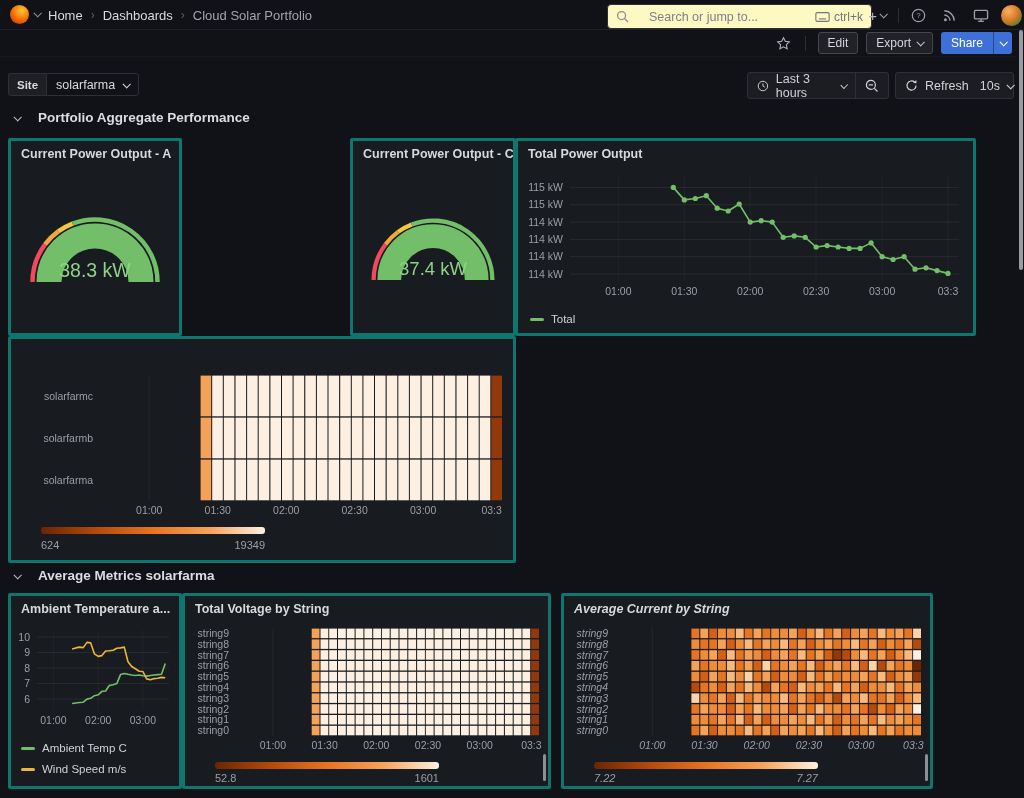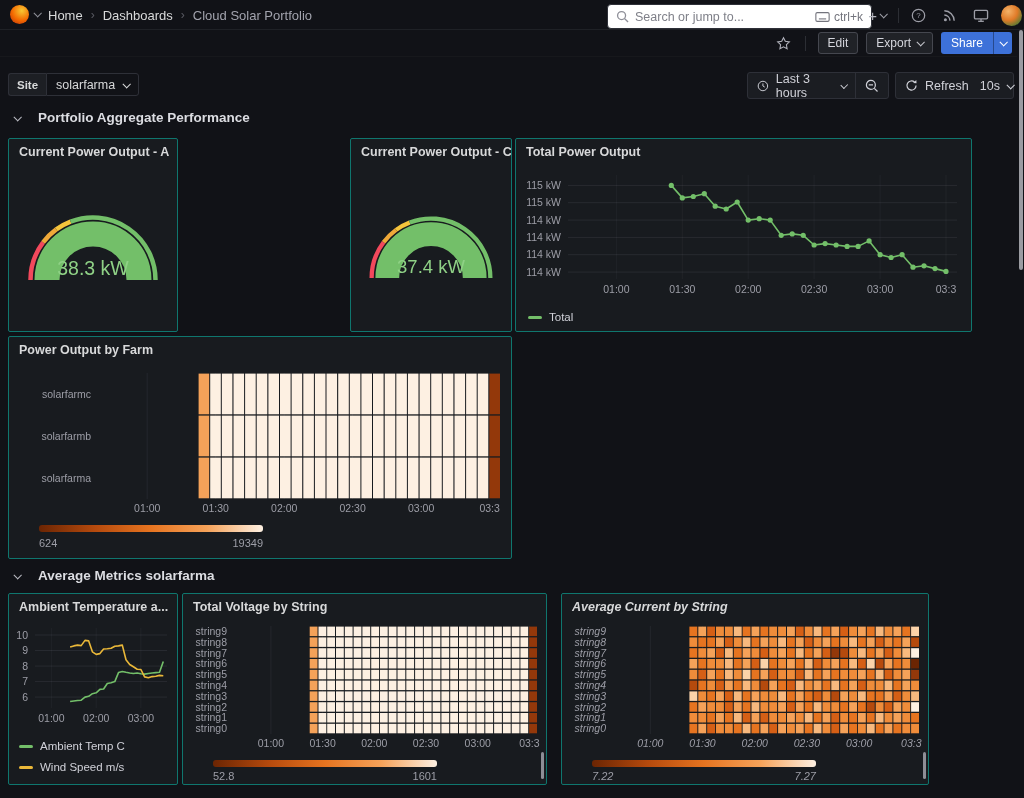--- a/index.html
+++ b/index.html
@@ -8,22 +8,22 @@
   
   .topnav{position:absolute;top:0;left:0;width:1024px;height:30px;border-bottom:1px solid #1f2126;box-sizing:border-box;}
   .glogo{position:absolute;left:10px;top:5px;width:19px;height:19px;border-radius:50%;
          background:radial-gradient(circle at 62% 30%,#f8c832,#f46800 55%,#c03a0a 90%);cursor:pointer;}
   .chev{display:inline-block;width:5px;height:5px;border-right:1.5px solid currentColor;border-bottom:1.5px solid currentColor;transform:rotate(45deg) translateY(-1px);}
   .logo-chev{position:absolute;left:34px;top:11px;color:#8e8f98;}
   .crumbs{position:absolute;left:48px;top:0;height:30px;display:flex;align-items:center;gap:8px;font-size:13px;}
   .crumb{color:#d8d9da;font-weight:500;cursor:pointer;}
   .crumb.cur{color:#a2a3ad;font-weight:400;cursor:default;}
   .crumb-sep{color:#585962;font-size:12px;}
-  .search{position:absolute;left:607px;top:4px;width:247px;height:23px;background:#ffffff;border:1px solid #2e3038;
-          border-radius:4px;display:flex;align-items:center;padding:0 8px;gap:6px;font-size:12.5px;color:#7f8089;cursor:text;}
+  .search{position:absolute;left:607px;top:4px;width:247px;height:23px;background:#fef9c3;border:1px solid #2e3038;
+          border-radius:4px;display:flex;align-items:center;padding:0 8px;gap:20px;font-size:12.5px;color:#7f8089;cursor:text;}
   .search .grow{flex:1;}
   .kbd{display:flex;align-items:center;gap:4px;color:#73747d;font-size:12px;}
   .navicons{position:absolute;right:0;top:0;height:30px;display:flex;align-items:center;}
   .nicon{color:#9d9ea7;display:flex;align-items:center;gap:3px;cursor:pointer;padding:0 8px;height:30px;}
   .vdiv{width:1px;height:15px;background:#2c2e34;margin:0 4px;}
   .plus{font-size:15px;color:#b7b8c0;line-height:1;}
   .avatar{width:21px;height:21px;border-radius:50%;margin:0 2px 0 4px;cursor:pointer;
           background:radial-gradient(circle at 35% 30%,#f4b369,#e07a28 45%,#5f7a33 78%,#3f5c26);}
   
   .subnav{position:absolute;top:30px;left:0;width:1024px;height:27px;display:flex;align-items:center;justify-content:flex-end;padding-right:12px;box-sizing:border-box;gap:8px;border-bottom:1px solid #17181c;}
@@ -40,21 +40,21 @@
                 font-size:11.5px;font-weight:600;color:#d8d9da;display:flex;align-items:center;padding:0 8px;}
   .sitevar .val{background:#111217;border:1px solid #2e3038;border-radius:0 3px 3px 0;font-size:12.5px;color:#d8d9da;
                 display:flex;align-items:center;gap:8px;padding:0 9px;}
   .tgroup{position:absolute;top:72px;height:25px;display:flex;align-items:flex-start;background:#1b1d22;
           border:1px solid #2e3038;border-radius:3px;color:#d0d1d8;font-size:12.5px;font-weight:500;}
   .tseg{display:flex;align-items:center;gap:7px;padding:0 9px;height:100%;cursor:pointer;}
   .tsep{width:1px;height:100%;background:#2e3038;}
   
   .section-h{position:absolute;display:flex;align-items:center;gap:18px;font-size:13.5px;font-weight:600;color:#dcdde2;cursor:pointer;}
   .section-h .chev{color:#b9bac2;}
-  .panel{position:absolute;background:#181b1f;border:1px solid #0f766e;border-radius:2px;}
+  .panel{position:absolute;background:#181b1f;border:3px solid #0f766e;border-radius:2px;}
   .ptitle{position:absolute;top:0;left:0;right:0;height:26px;line-height:27px;padding-left:10px;font-size:12.5px;
           font-weight:600;color:#d8d9da;white-space:nowrap;overflow:hidden;cursor:pointer;}
   .chart{position:absolute;overflow:hidden;}
   .legend{position:absolute;display:flex;align-items:center;gap:7px;font-size:11.5px;color:#d0d1d8;}
   .dash{display:inline-block;width:14px;height:3px;border-radius:2px;}
   .scalebar{position:absolute;height:7px;border-radius:3px;width:224px;left:30px;
             background:linear-gradient(90deg,#6b2503,#b54a0d,#e67420,#f5a259,#fdf0e2);}
   .scalelab{position:absolute;left:30px;width:224px;font-size:11px;color:#9d9ea7;display:flex;justify-content:space-between;}
   .mini-scroll{position:absolute;width:3px;height:27px;background:#8d8e96;right:2px;bottom:5px;border-radius:2px;cursor:pointer;}
   
@@ -267,21 +267,20 @@
           <circle cx="419.0" cy="103.6" r="2.6" fill="#73BF69"></circle>
           <circle cx="430.0" cy="106.4" r="2.6" fill="#73BF69"></circle>
         </svg></div>
     <div class="legend" style="left:12px;bottom:8px;">
       <span class="dash" style="background:#73BF69;"></span>
       <span>Total</span>
     </div>
   </div>
 
   <div class="panel" style="left:8px;top:336px;width:502px;height:221px;">
-    <div class="ptitle">Power Output by Farm</div>
     <div class="chart" style="left:0;right:2px;top:30px;height:150px;"><svg width="500" height="150">
           <line x1="138.2" x2="138.2" y1="6" y2="132" stroke="rgba(204,204,220,0.07)"></line>
           <line x1="206.7" x2="206.7" y1="6" y2="132" stroke="rgba(204,204,220,0.07)"></line>
           <line x1="275.2" x2="275.2" y1="6" y2="132" stroke="rgba(204,204,220,0.07)"></line>
           <line x1="343.6" x2="343.6" y1="6" y2="132" stroke="rgba(204,204,220,0.07)"></line>
           <line x1="412.1" x2="412.1" y1="6" y2="132" stroke="rgba(204,204,220,0.07)"></line>
           <line x1="480.6" x2="480.6" y1="6" y2="132" stroke="rgba(204,204,220,0.07)"></line>
           <rect x="189.6" y="6.6" width="10.6" height="40.7" fill="#f5a259"></rect>
           <rect x="201.2" y="6.6" width="10.6" height="40.7" fill="#fdf0e2"></rect>
           <rect x="212.8" y="6.6" width="10.6" height="40.7" fill="#fdf0e2"></rect>

